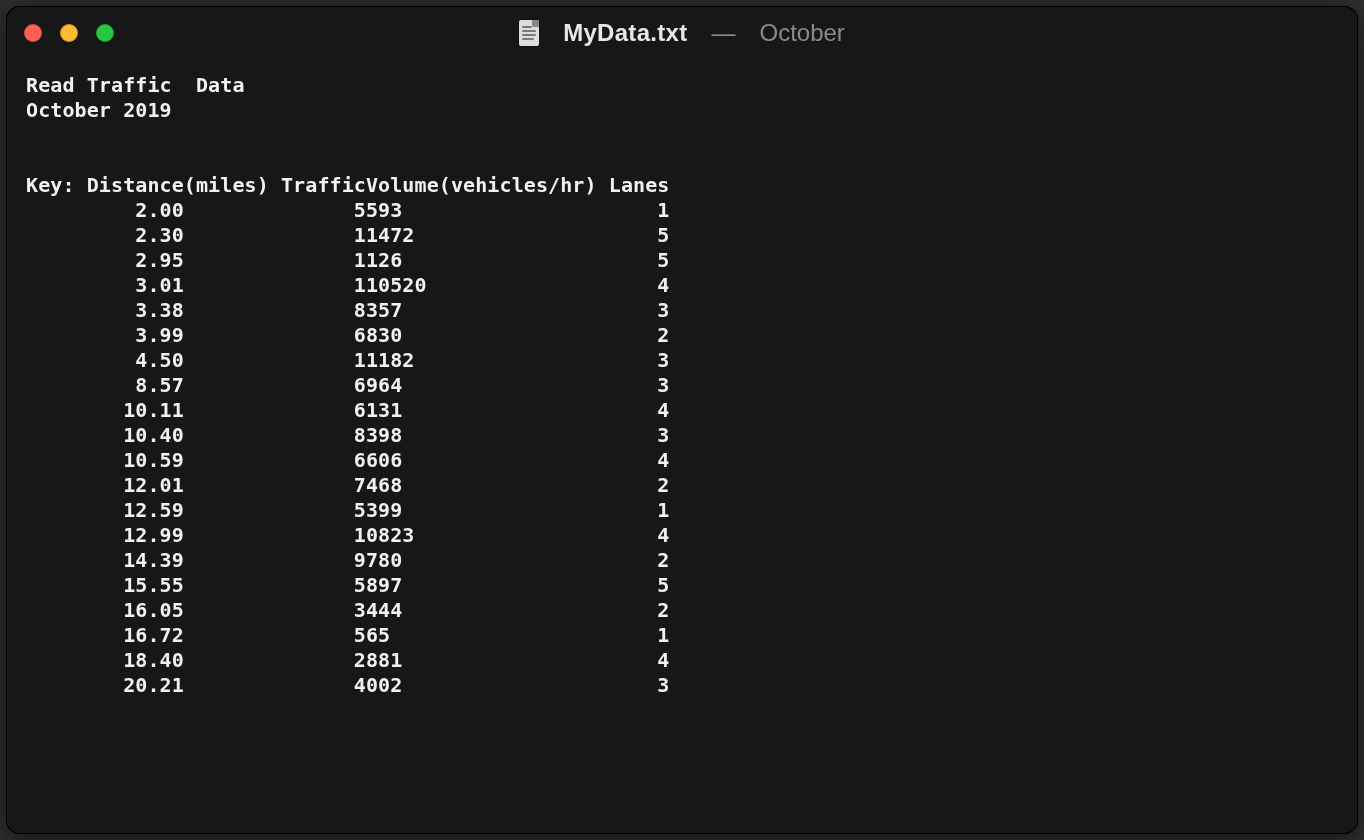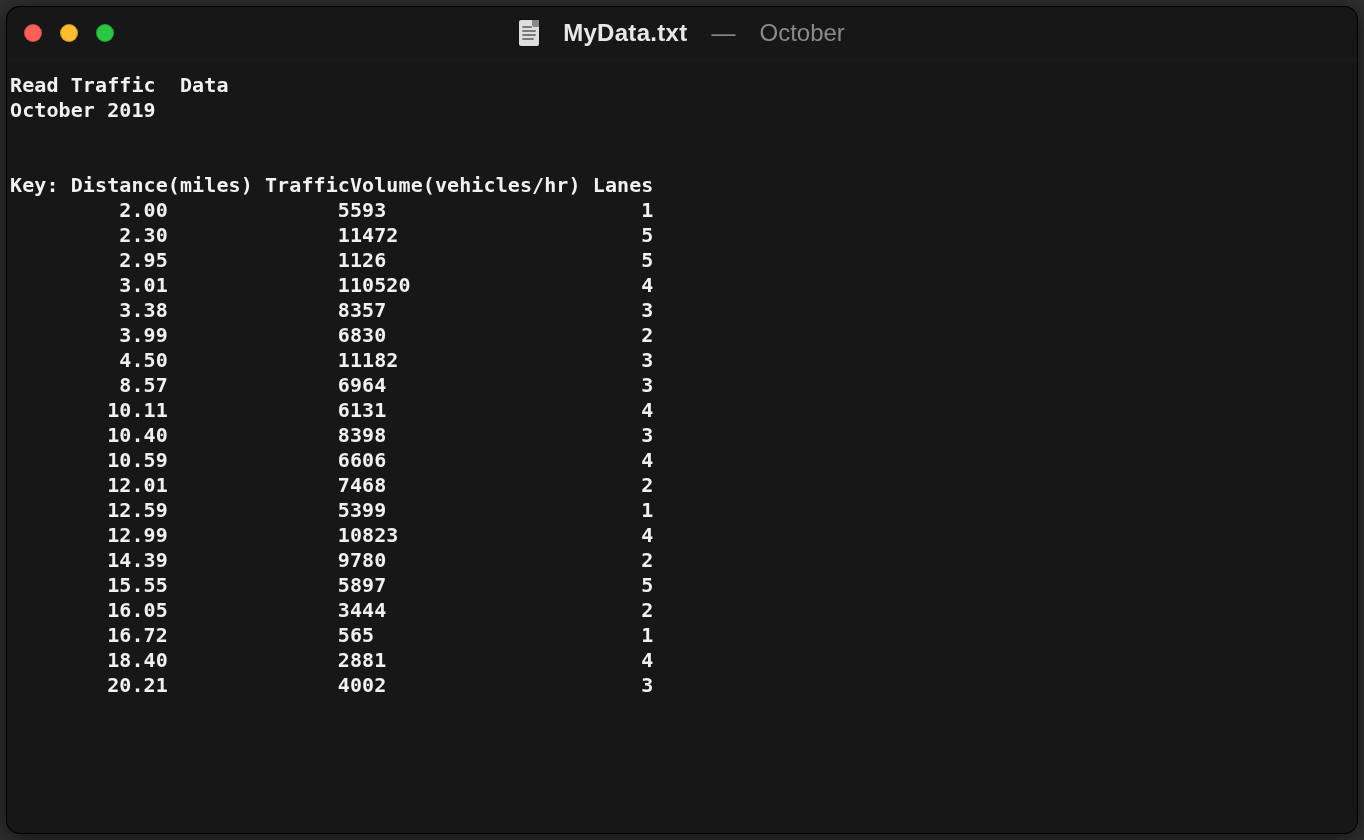--- a/index.html
+++ b/index.html
@@ -82,21 +82,21 @@
     height: 2px;
     background: #7a7a7a;
     border-radius: 1px;
   }
   .doc-icon .l1 { top: 6px; width: 10px; }
   .doc-icon .l2 { top: 10px; width: 14px; }
   .doc-icon .l3 { top: 14px; width: 14px; }
   .doc-icon .l4 { top: 18px; width: 12px; }
 
   .content {
-    padding: 12px 0 0 4px;
+    padding: 12px 0 0 20px;
   }
   pre.text {
     margin: 0;
     font-family: "Menlo","Consolas","DejaVu Sans Mono",monospace;
     font-size: 20px;
     line-height: 25px;
     color: #f1f1f1;
     font-weight: 700;
     white-space: pre;
     letter-spacing: 0.1px;

